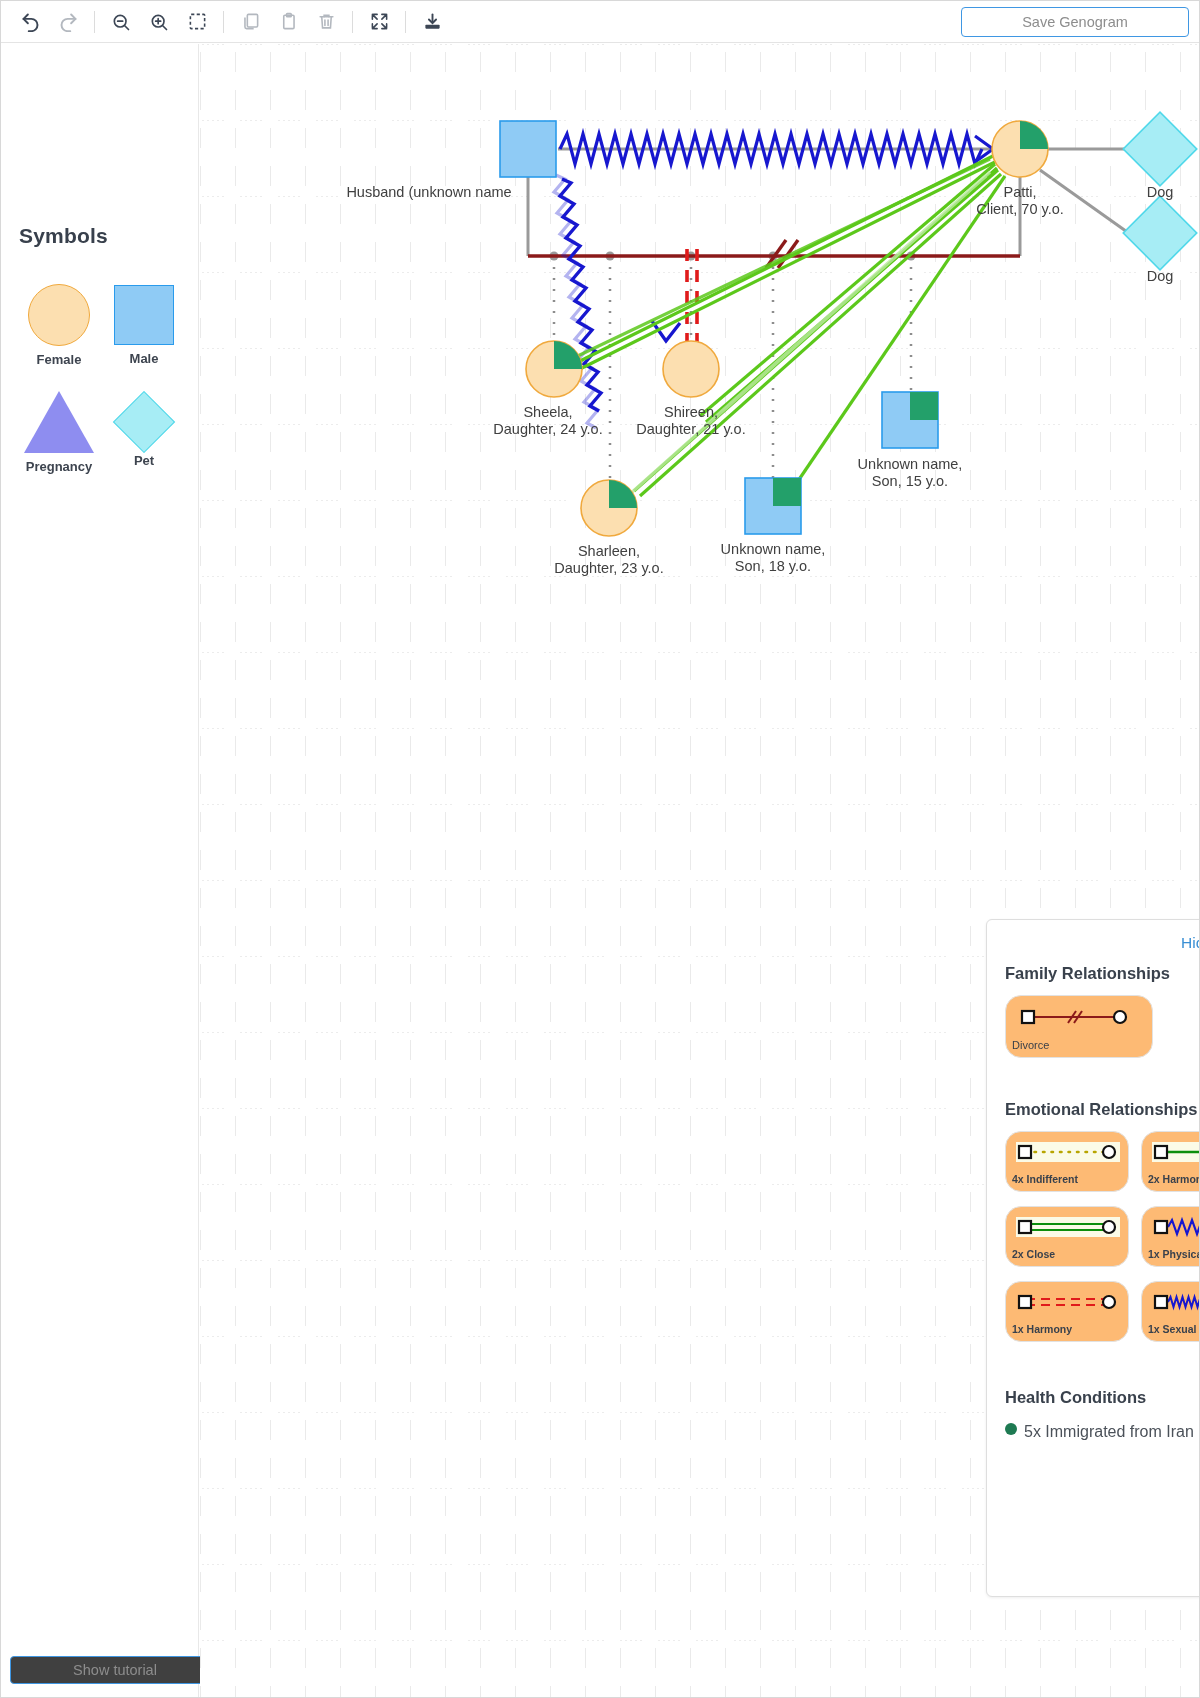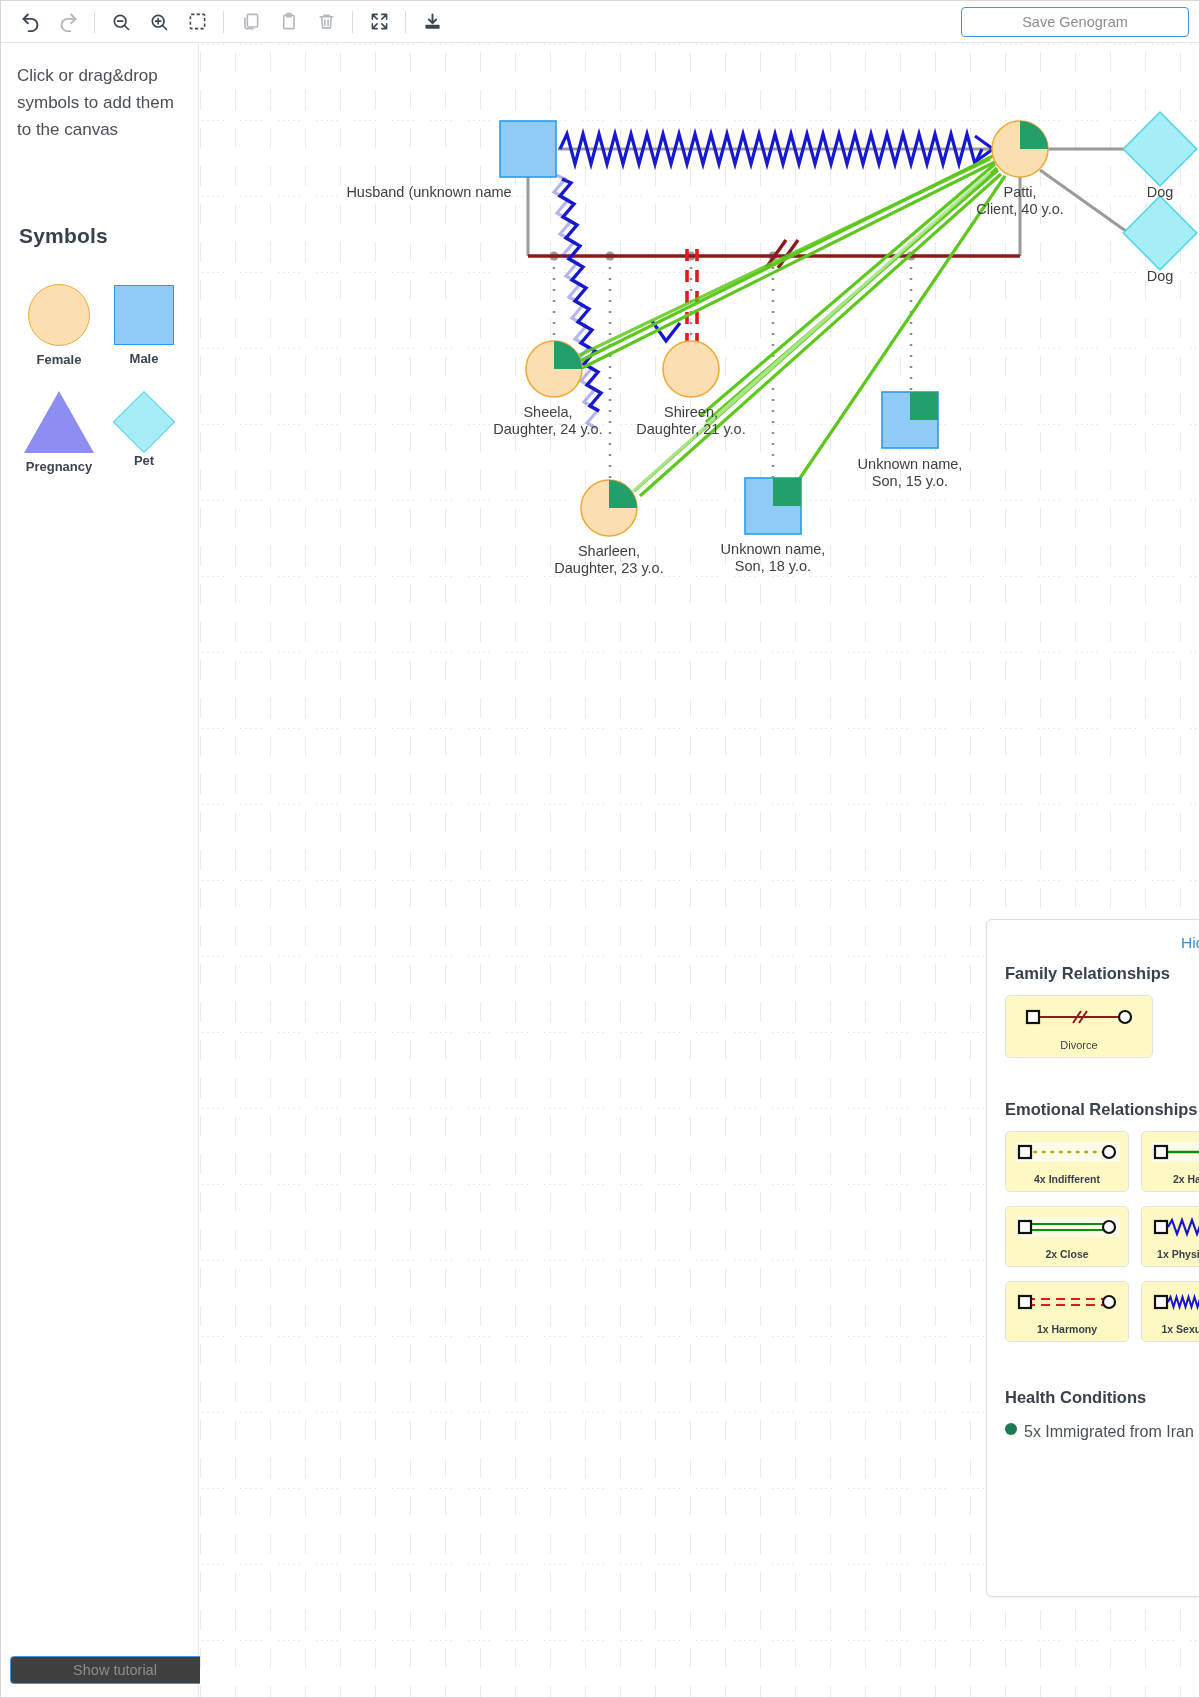--- a/index.html
+++ b/index.html
@@ -134,22 +134,22 @@
     text-align: right; color: #3a8fd4; font-size: 15.5px;
     cursor: pointer; margin-bottom: 12px;
   }
   .lg-section-title {
     font-size: 16.5px; font-weight: bold; color: #39414c;
     margin: 10px 0 12px 0;
   }
   .lg-grid { display: flex; flex-wrap: wrap; gap: 14px 12px; }
   .lg-card {
     width: 124px; padding: 8px 6px 6px 6px;
-    border: 1px solid #e2e2e2; border-radius: 5px;
-    background: #fef9c3; text-align: center;
+    border: 1px solid #e2e2e2; border-radius: 16px;
+    background: #fdba74; text-align: left;
   }
   .lg-card.wide { width: 148px; }
   .lg-cap {
     font-size: 10.5px; font-weight: bold; color: #39414c;
     margin-top: 5px;
   }
   .lg-cap.plain { font-weight: normal; font-size: 11px; color: #3a4049; }
   .hc-row {
     display: flex; align-items: flex-start; gap: 7px;
     margin-top: 4px;
@@ -234,21 +234,20 @@
       <svg width="19" height="19" viewBox="0 0 24 24" fill="#3c4655" stroke="#3c4655" stroke-width="1.6" stroke-linecap="round">
           <path d="M12 3v9" stroke-width="2.4"></path>
           <path d="M7.5 9.5L12 14l4.5-4.5" fill="none" stroke-width="2.4"></path>
           <rect x="3" y="16" width="18" height="5" rx="1" stroke="none"></rect>
         </svg>
     </div>
     <button id="save-genogram">Save Genogram</button>
   </div>
 
   <div id="left-panel">
-    <div id="panel-hint">Click or drag&amp;drop symbols to add them to the canvas</div>
     <div id="symbols-title">Symbols</div>
 
     <div class="sym-cell" style="left:16px; top:240px; width:84px;">
       <div class="shp-circle"></div>
       <div class="sym-label">Female</div>
     </div>
     <div class="sym-cell" style="left:101px; top:241px; width:84px;">
       <div class="shp-square"></div>
       <div class="sym-label">Male</div>
     </div>
@@ -372,21 +371,21 @@
       </g>
 
       <g>
         <rect x="545" y="434" width="56" height="56" fill="#8fcbf5" stroke="#2a9bec" stroke-width="1.6"></rect>
         <rect x="573" y="434" width="28" height="28" fill="#23a06a"></rect>
       </g>
     </svg>
 
     <div class="node-label" style="left:40px; top:140px; width:378px;">Husband (unknown name</div>
     <div class="node-label" style="left:720px; top:140px; width:200px;">Patti,
-Client, 40 y.o.</div>
+Client, 70 y.o.</div>
     <div class="node-label" style="left:910px; top:140px; width:100px;">Dog</div>
     <div class="node-label" style="left:910px; top:224px; width:100px;">Dog</div>
     <div class="node-label" style="left:248px; top:360px; width:200px;">Sheela,
 Daughter, 24 y.o.</div>
     <div class="node-label" style="left:391px; top:360px; width:200px;">Shireen,
 Daughter, 21 y.o.</div>
     <div class="node-label" style="left:610px; top:412px; width:200px;">Unknown name,
 Son, 15 y.o.</div>
     <div class="node-label" style="left:309px; top:499px; width:200px;">Sharleen,
 Daughter, 23 y.o.</div>

